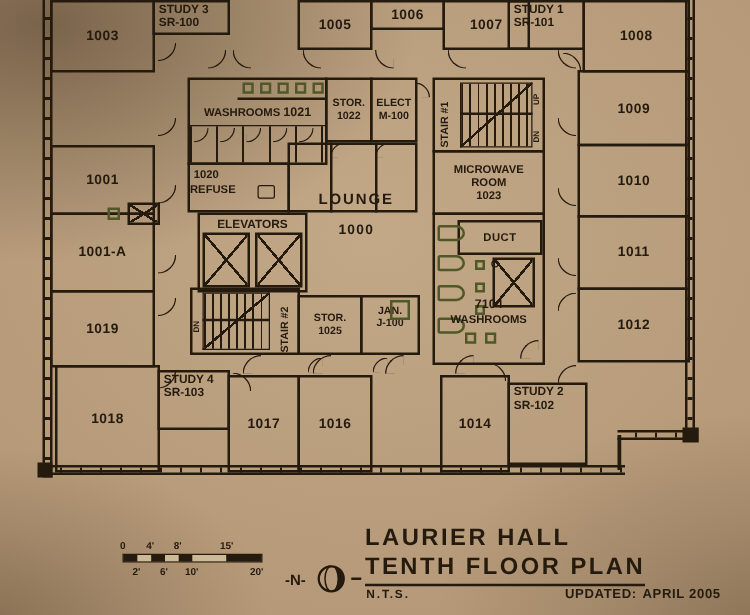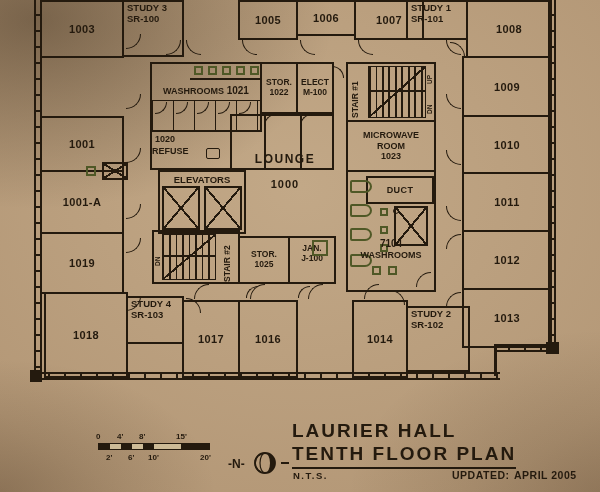--- a/index.html
+++ b/index.html
@@ -77,28 +77,28 @@
   <div class="room" style="left:40px;top:170px;width:84px;height:64px">
       <span>1001-A</span>
     </div>
   <div class="room" style="left:40px;top:232px;width:84px;height:62px">
       <span>1019</span>
     </div>
   <div class="room" style="left:44px;top:292px;width:84px;height:86px">
       <span>1018</span>
     </div>
 
-  <div class="room study" style="left:122px;top:0;width:62px;height:57px">
+  <div class="room study" style="left:122px;top:0;width:62px;height:28px">
     <span>STUDY 3</span>
       <span>SR-100</span>
     </div>
   <div class="room" style="left:238px;top:0;width:60px;height:40px">
       <span>1005</span>
     </div>
-  <div class="room" style="left:296px;top:0;width:60px;height:36px">
+  <div class="room" style="left:296px;top:0;width:60px;height:24px">
       <span>1006</span>
     </div>
   <div class="room" style="left:354px;top:0;width:70px;height:40px">
       <span>1007</span>
     </div>
   <div class="room study" style="left:406px;top:0;width:62px;height:40px">
     <span>STUDY 1</span>
       <span>SR-101</span>
     </div>
   <div class="room" style="left:466px;top:0;width:86px;height:58px">
@@ -109,23 +109,20 @@
       <span>1009</span>
     </div>
   <div class="room" style="left:462px;top:115px;width:90px;height:59px">
       <span>1010</span>
     </div>
   <div class="room" style="left:462px;top:172px;width:90px;height:60px">
       <span>1011</span>
     </div>
   <div class="room" style="left:462px;top:230px;width:90px;height:60px">
       <span>1012</span>
-    </div>
-  <div class="room" style="left:462px;top:288px;width:90px;height:60px">
-      <span>1013</span>
     </div>
 
   <div class="room study" style="left:126px;top:296px;width:58px;height:48px">
     <span>STUDY 4</span>
       <span>SR-103</span>
     </div>
   <div class="room" style="left:182px;top:300px;width:58px;height:78px">
       <span>1017</span>
     </div>
   <div class="room" style="left:238px;top:300px;width:60px;height:78px">

